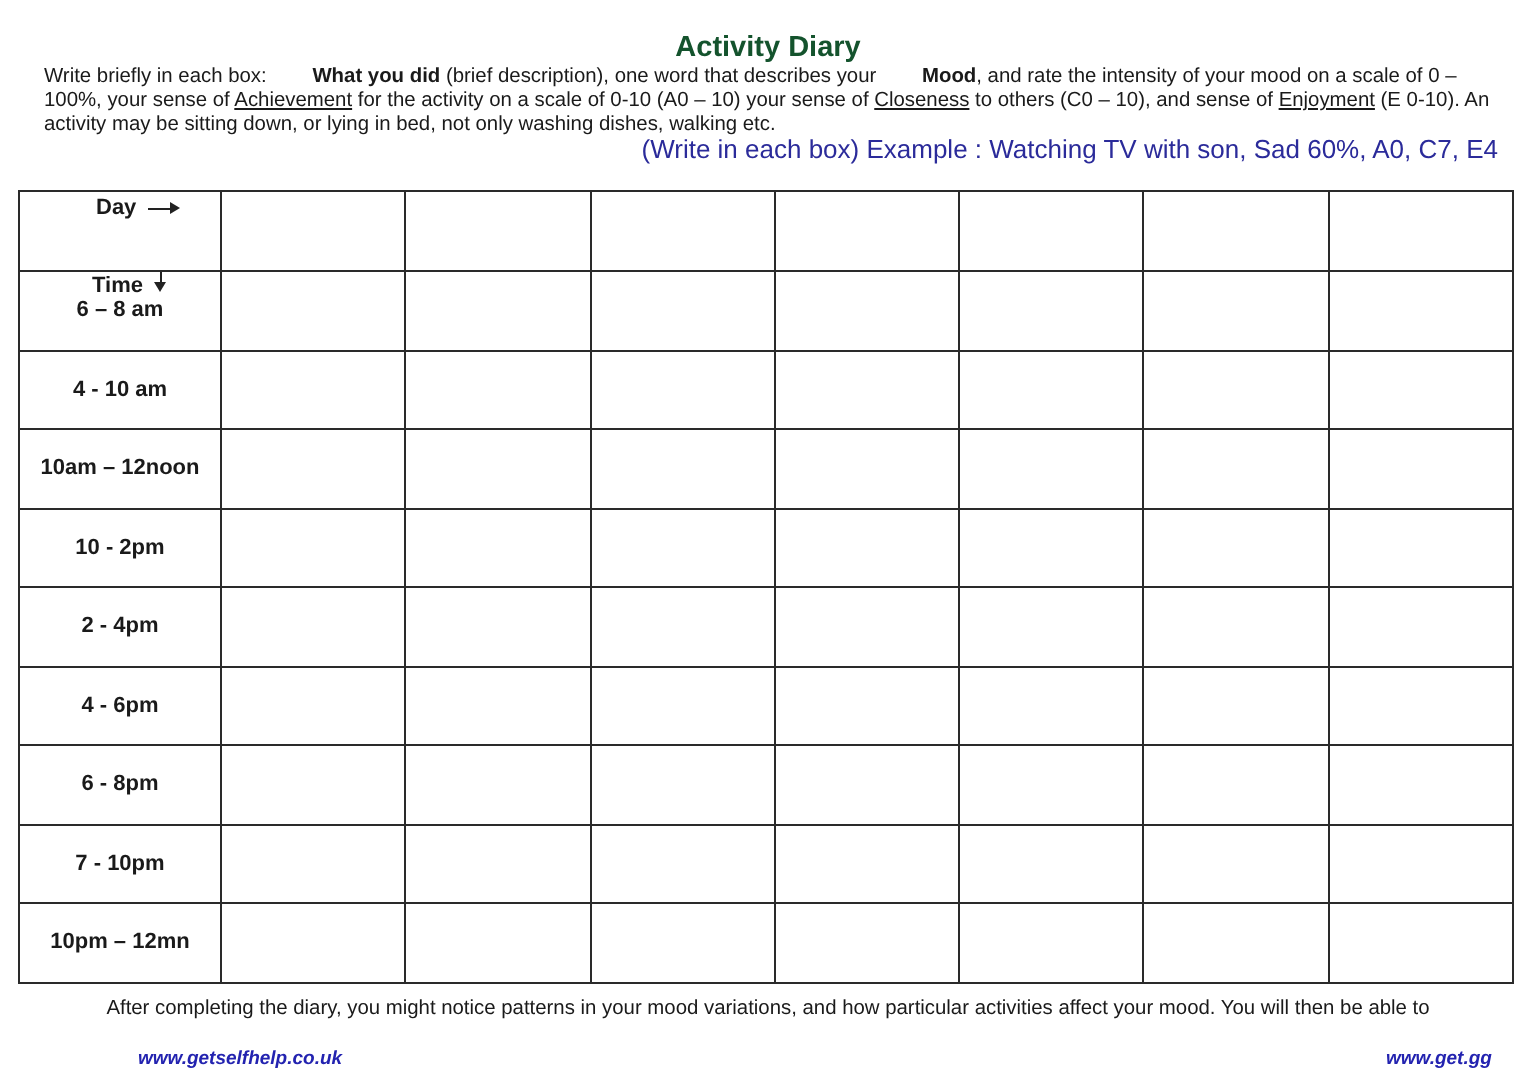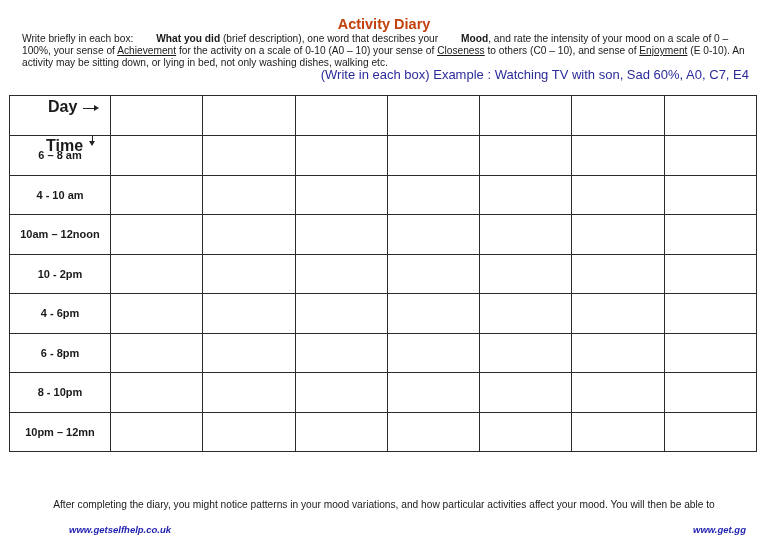--- a/index.html
+++ b/index.html
@@ -16,21 +16,21 @@
       color: #1a1a1a;
     }
     .title {
       position: absolute;
       top: 16px;
       left: 0;
       width: 768px;
       text-align: center;
       font-size: 14.5px;
       font-weight: bold;
-      color: #c2410c;
+      color: #14532d;
     }
     .intro {
       position: absolute;
       top: 33px;
       left: 22px;
       width: 730px;
       font-size: 10.2px;
       line-height: 12px;
       color: #1a1a1a;
     }
@@ -58,21 +58,21 @@
       padding: 0;
       margin: 0;
     }
     table.diary col.time-col { width: 101px; }
     table.diary col.day-col { width: 92.3px; }
     .header-row th { height: 39px; }
     .body-row td { height: 38.5px; }
     .corner {
       position: relative;
       font-weight: bold;
-      font-size: 16px;
+      font-size: 11px;
     }
     .corner .day {
       position: absolute;
       top: 2px;
       left: 38px;
       white-space: nowrap;
     }
     .corner .time {
       position: absolute;
       top: 41px;
@@ -241,41 +241,51 @@
       <td class="time-label">10 - 2pm</td>
       <td class="entry-cell"></td>
         <td class="entry-cell"></td>
         <td class="entry-cell"></td>
         <td class="entry-cell"></td>
         <td class="entry-cell"></td>
         <td class="entry-cell"></td>
         <td class="entry-cell"></td>
     </tr>
     <tr class="body-row">
+      <td class="time-label">2 - 4pm</td>
+      <td class="entry-cell"></td>
+        <td class="entry-cell"></td>
+        <td class="entry-cell"></td>
+        <td class="entry-cell"></td>
+        <td class="entry-cell"></td>
+        <td class="entry-cell"></td>
+        <td class="entry-cell"></td>
+    </tr>
+    <tr class="body-row">
       <td class="time-label">4 - 6pm</td>
       <td class="entry-cell"></td>
         <td class="entry-cell"></td>
         <td class="entry-cell"></td>
         <td class="entry-cell"></td>
         <td class="entry-cell"></td>
         <td class="entry-cell"></td>
         <td class="entry-cell"></td>
     </tr>
     <tr class="body-row">
       <td class="time-label">6 - 8pm</td>
       <td class="entry-cell"></td>
         <td class="entry-cell"></td>
         <td class="entry-cell"></td>
         <td class="entry-cell"></td>
         <td class="entry-cell"></td>
         <td class="entry-cell"></td>
         <td class="entry-cell"></td>
     </tr>
     <tr class="body-row">
-      <td class="time-label">8 - 10pm</td>
+      <td class="time-label">7 - 10pm</td>
       <td class="entry-cell"></td>
         <td class="entry-cell"></td>
         <td class="entry-cell"></td>
         <td class="entry-cell"></td>
         <td class="entry-cell"></td>
         <td class="entry-cell"></td>
         <td class="entry-cell"></td>
     </tr>
     <tr class="body-row">
       <td class="time-label">10pm – 12mn</td>

